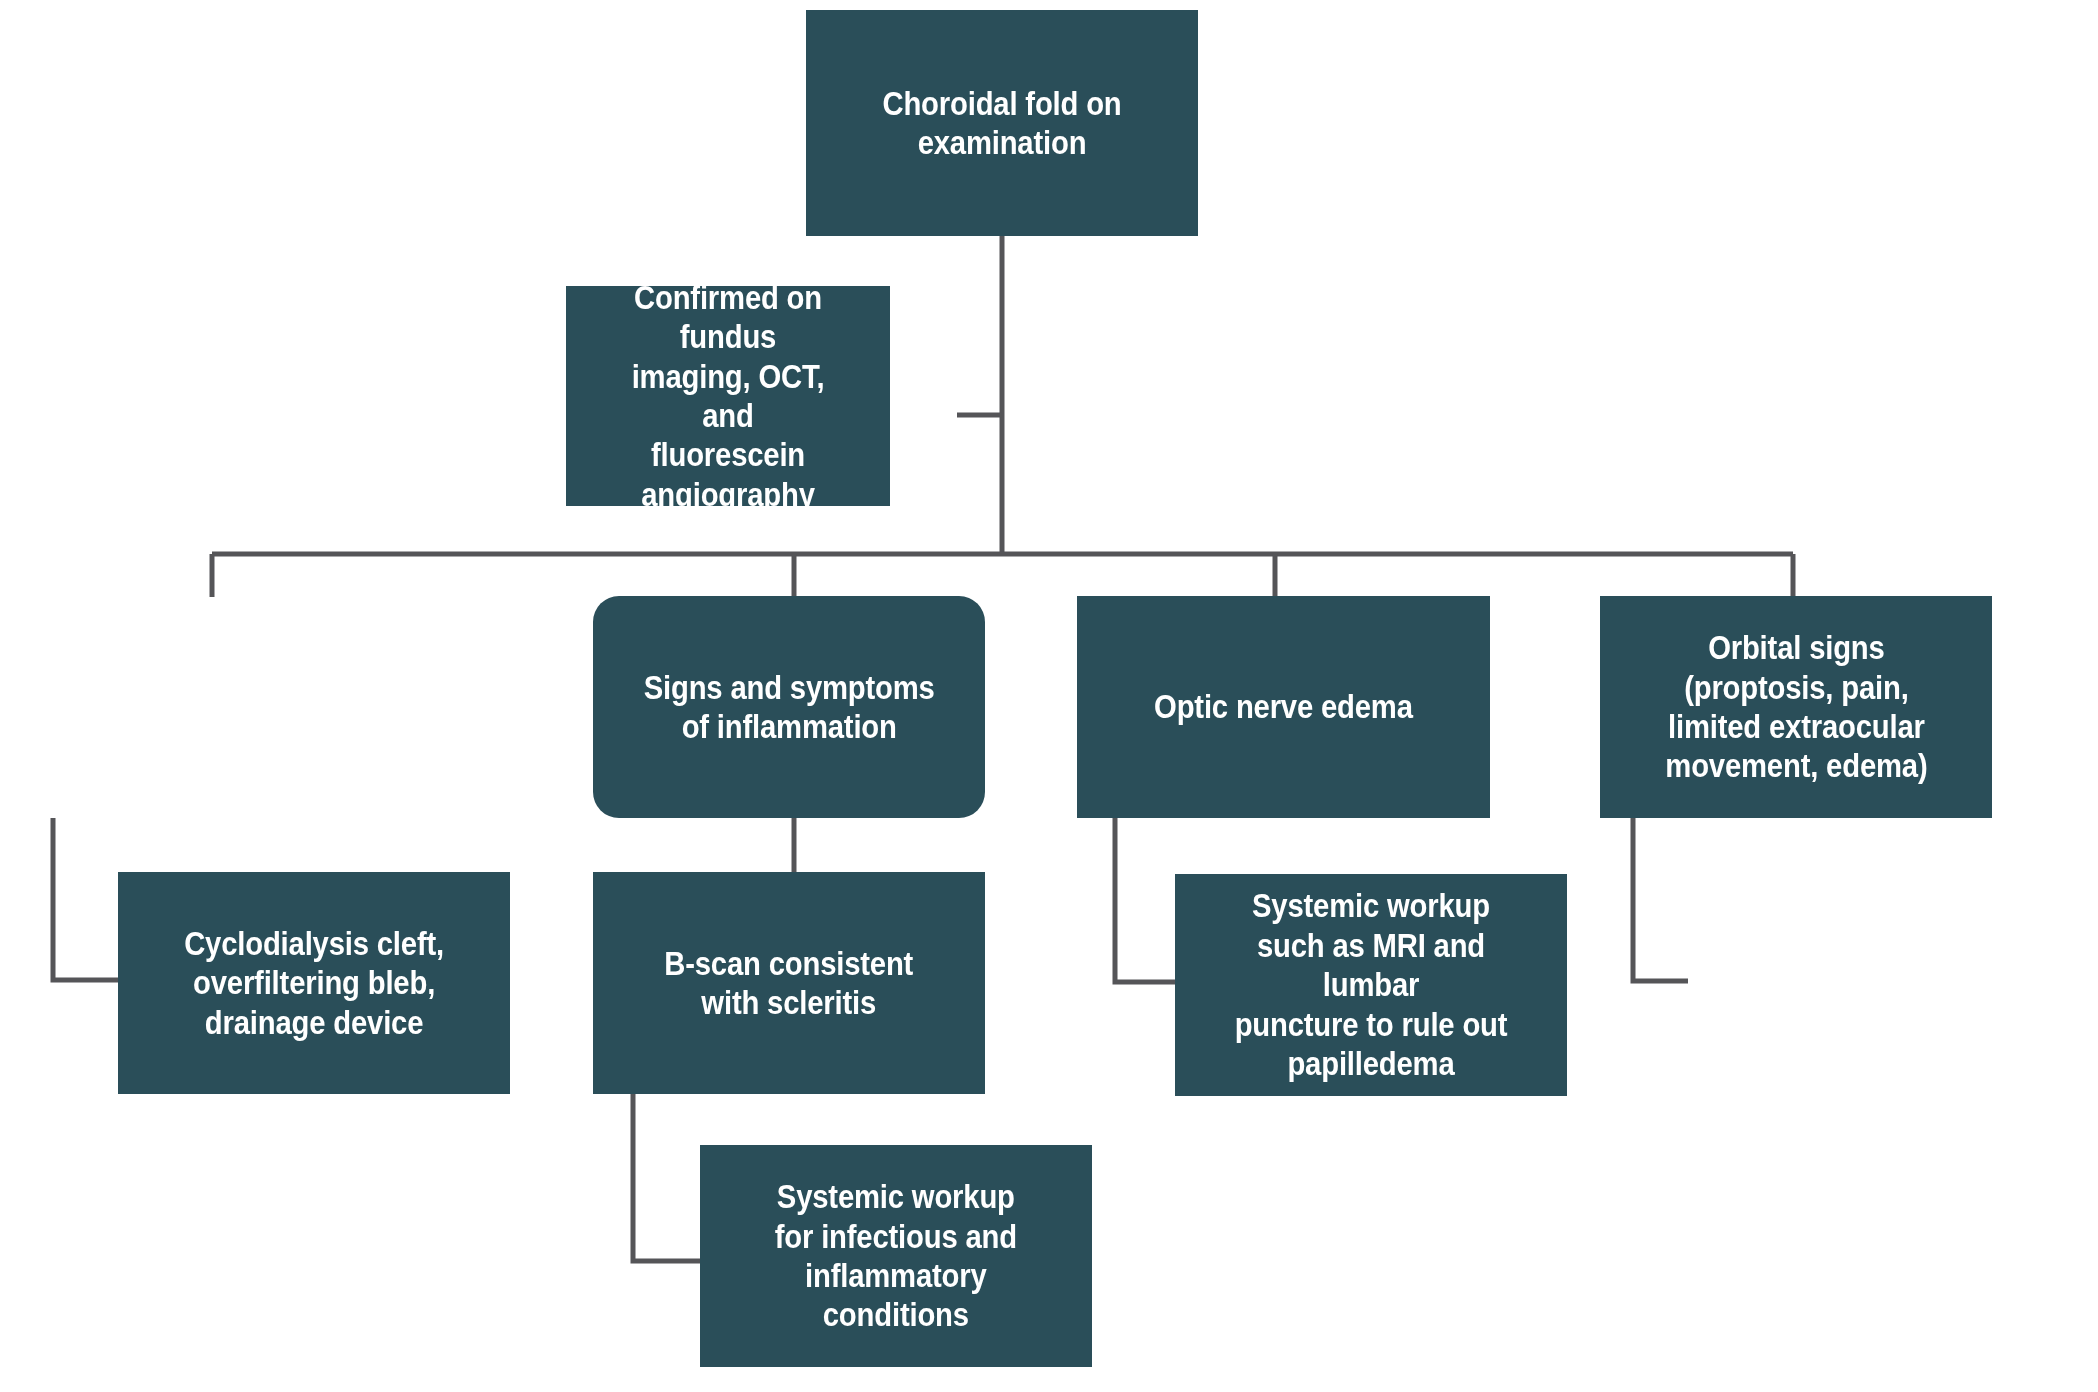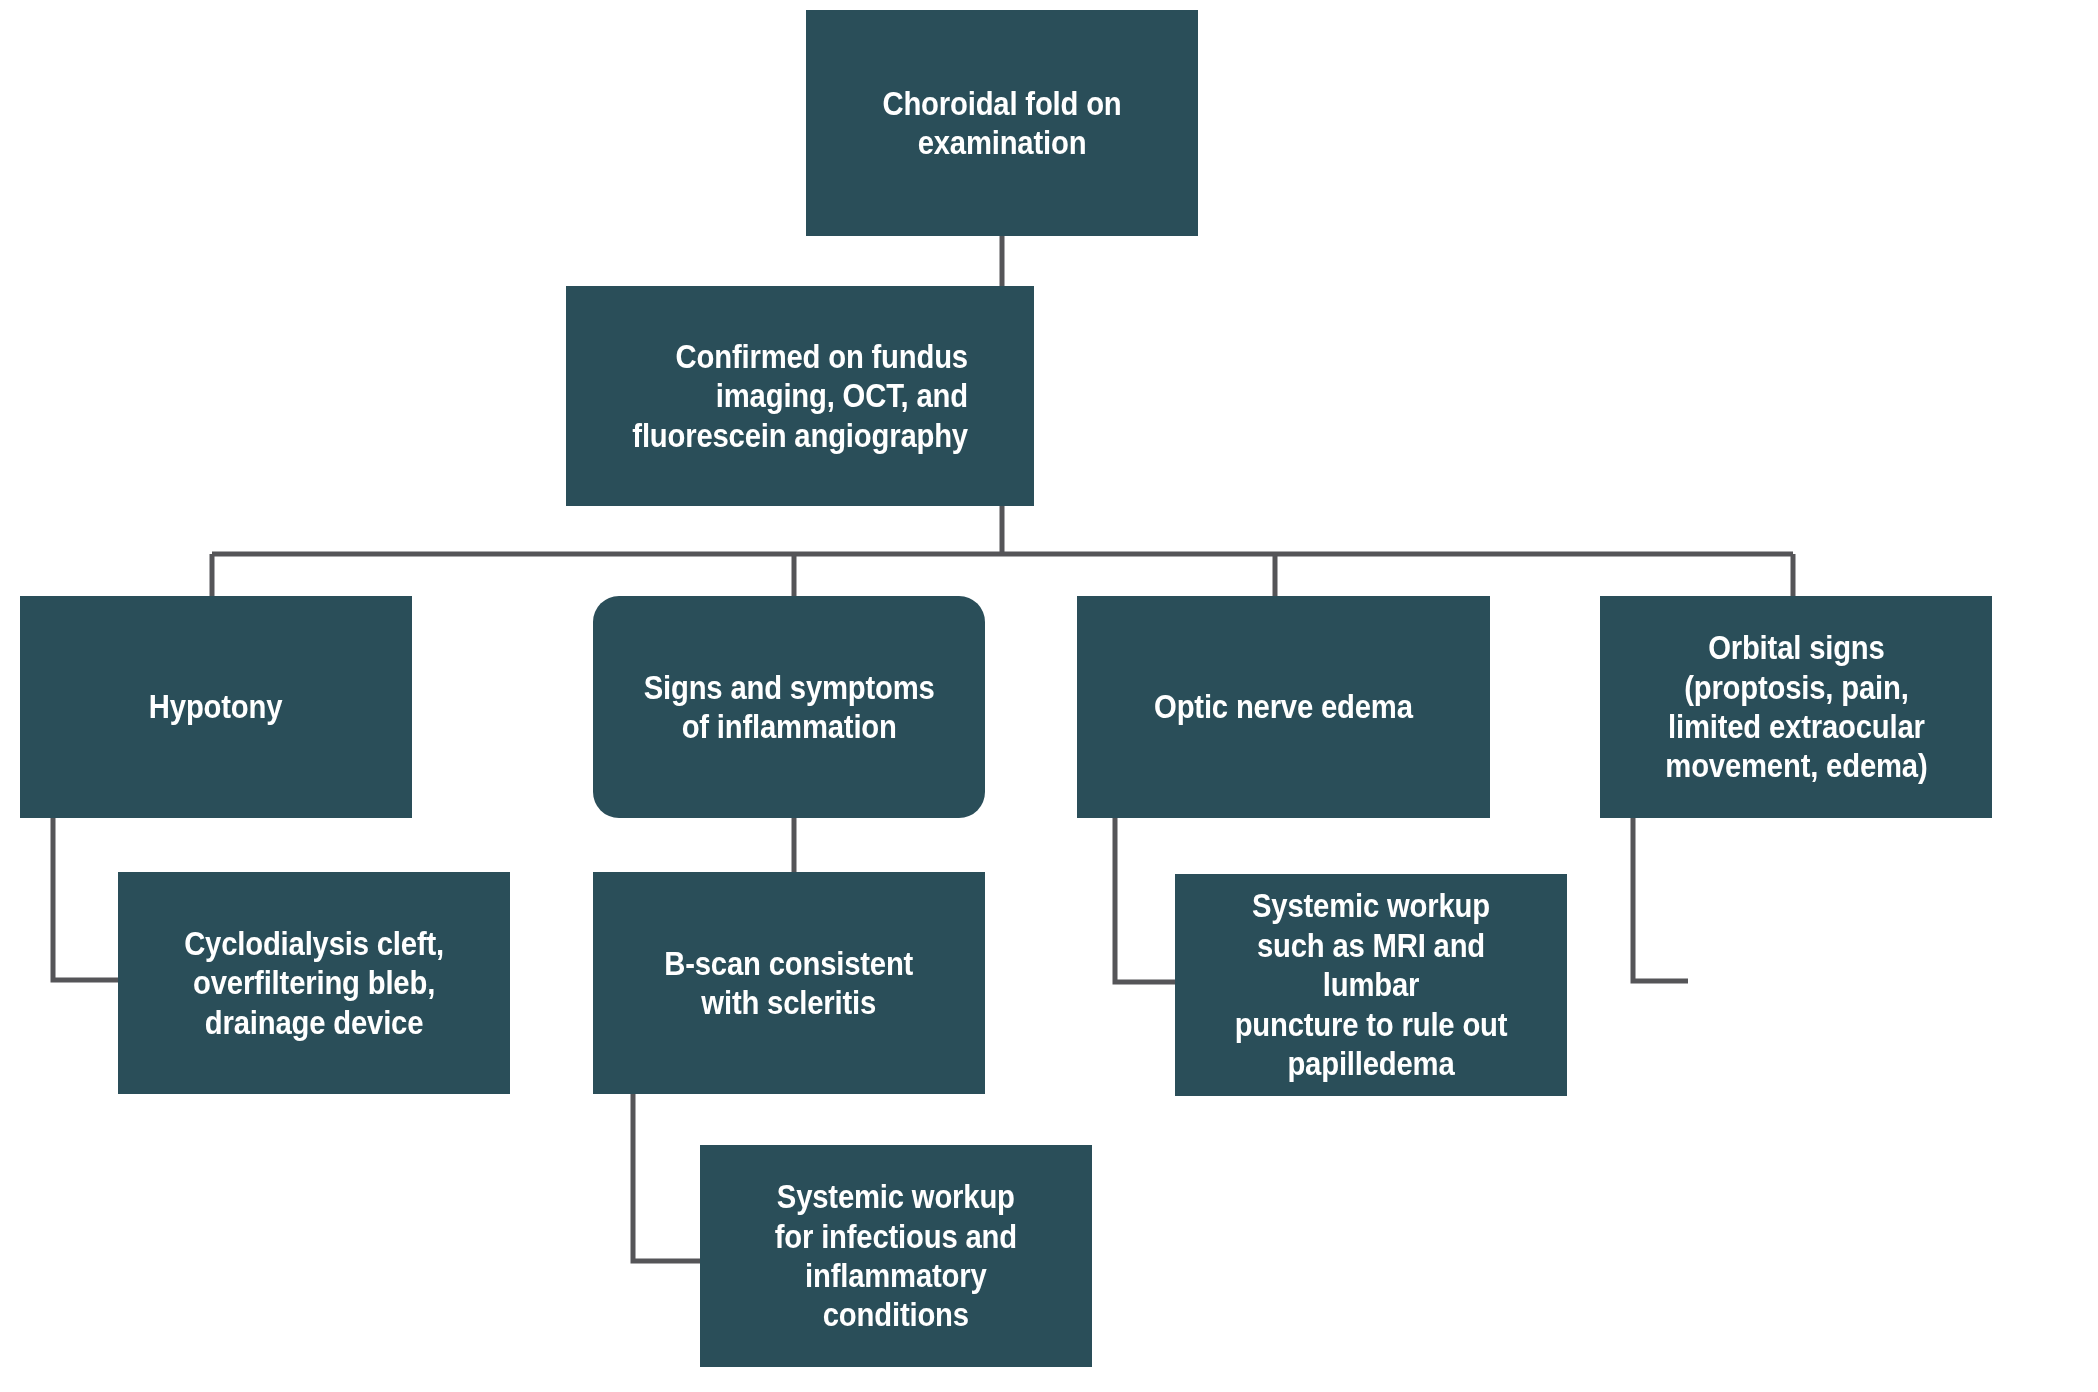--- a/index.html
+++ b/index.html
@@ -44,21 +44,21 @@
     z-index: 2;
   }
   .node-label {
     display: block;
     white-space: pre-line;
     transform: scaleX(0.86);
     transform-origin: center center;
   }
   
   #node-root            { left: 806px;  top: 10px;   width: 392px;  height: 226px; font-size: 34px; }
-  #node-confirm         { left: 566px;  top: 286px;  width: 468px;  height: 220px; font-size: 34px; text-align: right; }
+  #node-confirm         { left: 566px;  top: 286px;  width: 324px;  height: 220px; font-size: 34px; }
   #node-hypotony        { left: 20px;   top: 596px;  width: 392px;  height: 222px; font-size: 34px; }
   #node-inflammation    { left: 593px;  top: 596px;  width: 392px;  height: 222px; font-size: 34px; border-radius: 26px; }
   #node-optic-edema     { left: 1077px; top: 596px;  width: 413px;  height: 222px; font-size: 34px; }
   #node-orbital-signs   { left: 1600px; top: 596px;  width: 392px;  height: 222px; font-size: 34px; }
   #node-cyclodialysis   { left: 118px;  top: 872px;  width: 392px;  height: 222px; font-size: 34px; }
   #node-bscan           { left: 593px;  top: 872px;  width: 392px;  height: 222px; font-size: 34px; }
   #node-mri-workup      { left: 1175px; top: 874px;  width: 392px;  height: 222px; font-size: 34px; }
   #node-ct-orbit        { left: 1688px; top: 874px;  width: 392px;  height: 222px; font-size: 34px; }
   #node-infl-workup     { left: 700px;  top: 1145px; width: 392px;  height: 222px; font-size: 34px; }
 </style>
@@ -97,23 +97,20 @@
     <span class="node-label">Choroidal fold on
 examination</span>
   </div>
 
   <div class="node" id="node-confirm">
     <span class="node-label">Confirmed on fundus
 imaging, OCT, and
 fluorescein angiography</span>
   </div>
 
-  <div class="node" id="node-hypotony">
-    <span class="node-label">Hypotony</span>
-  </div>
 
   <div class="node" id="node-inflammation">
     <span class="node-label">Signs and symptoms
 of inflammation</span>
   </div>
 
   <div class="node" id="node-optic-edema">
     <span class="node-label">Optic nerve edema</span>
   </div>
 

